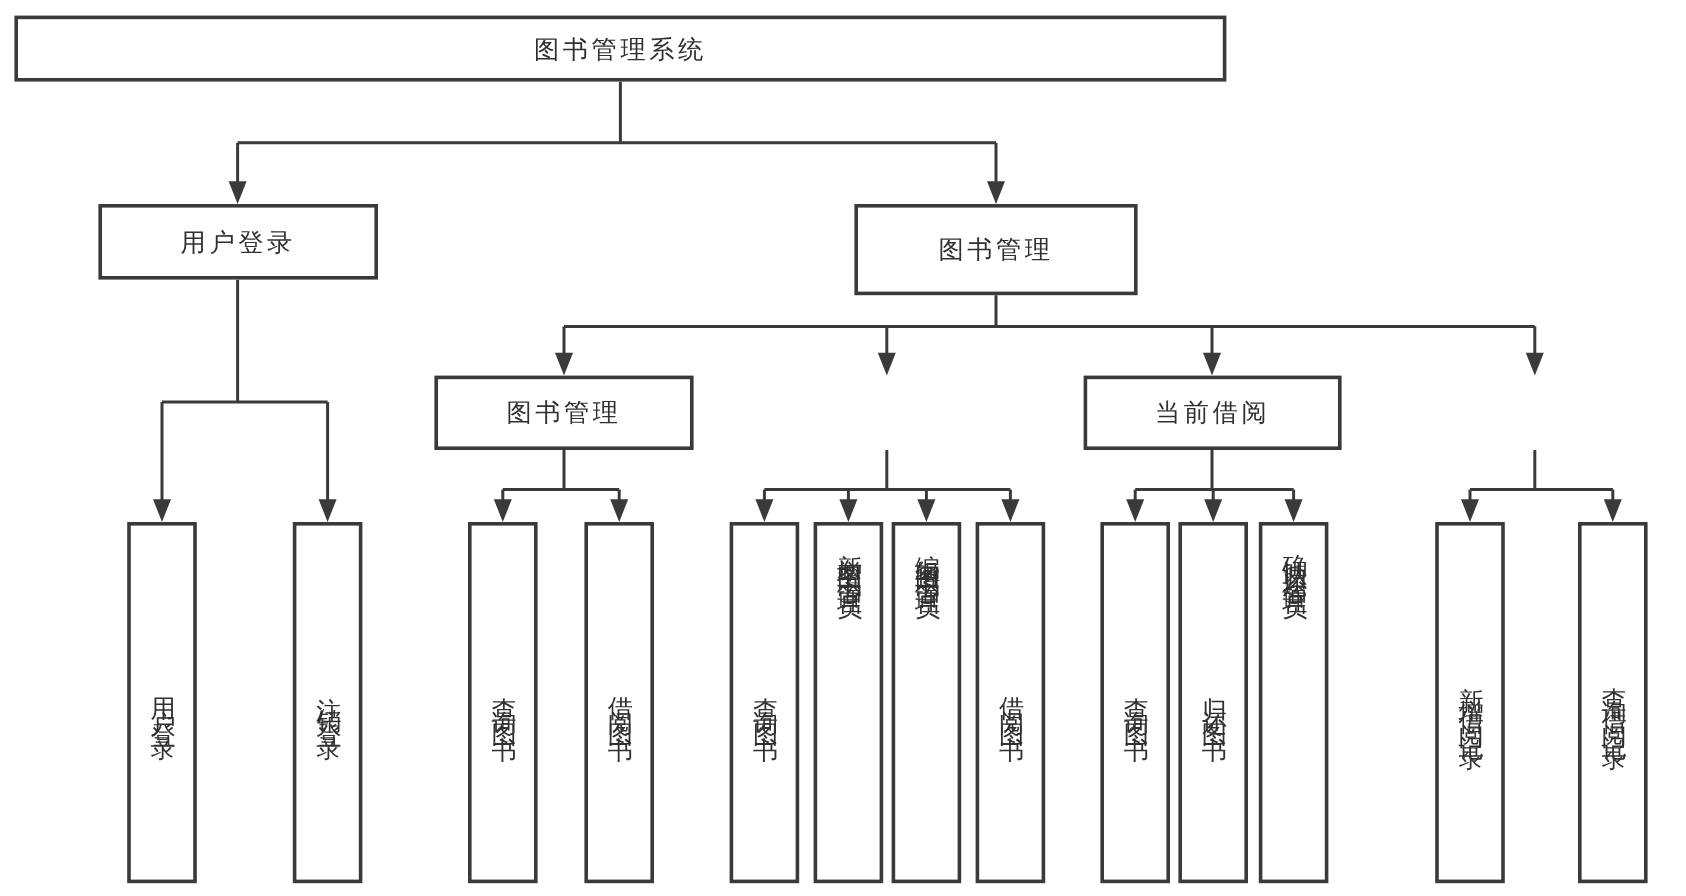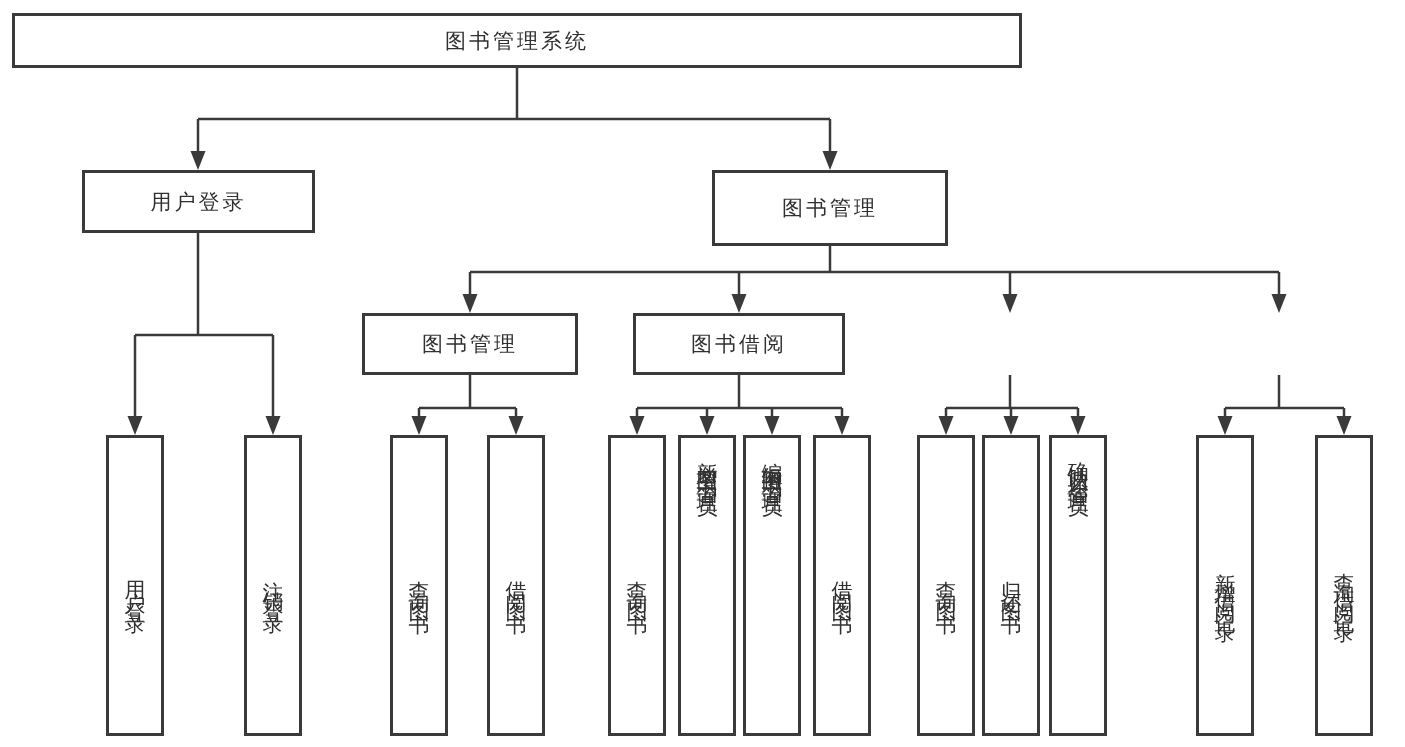--- a/index.html
+++ b/index.html
@@ -102,22 +102,22 @@
   <div class="node" style="left:82px;top:170px;width:233px;height:63px">
     <span class="hl">用户登录</span>
   </div>
   <div class="node" style="left:712px;top:170px;width:236px;height:76px">
     <span class="hl">图书管理</span>
   </div>
 
   <div class="node" style="left:362px;top:313px;width:216px;height:62px">
     <span class="hl">图书管理</span>
   </div>
-  <div class="node" style="left:633px;top:313px;width:212px;height:62px">
-    <span class="hl">图书借阅</span>
+  <div class="node" style="left:903px;top:313px;width:215px;height:62px">
+    <span class="hl">当前借阅</span>
   </div>
 
   <div class="node leaf" style="left:106px;top:435px;width:58px;height:301px">
     <span class="vt">用户登录</span>
   </div>
   <div class="node leaf" style="left:244px;top:435px;width:58px;height:301px">
     <span class="vt">注销登录</span>
   </div>
 
   <div class="node leaf" style="left:390px;top:435px;width:58px;height:301px">

